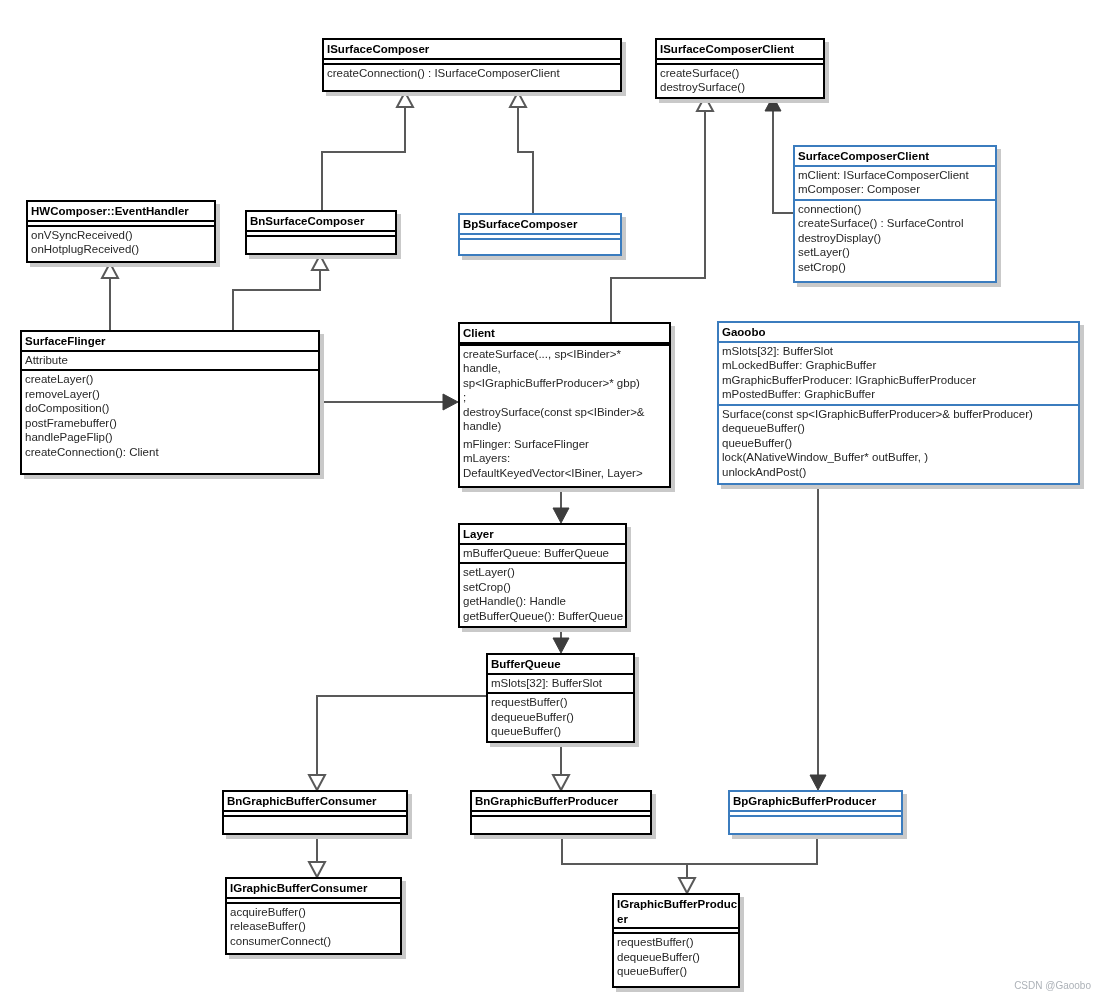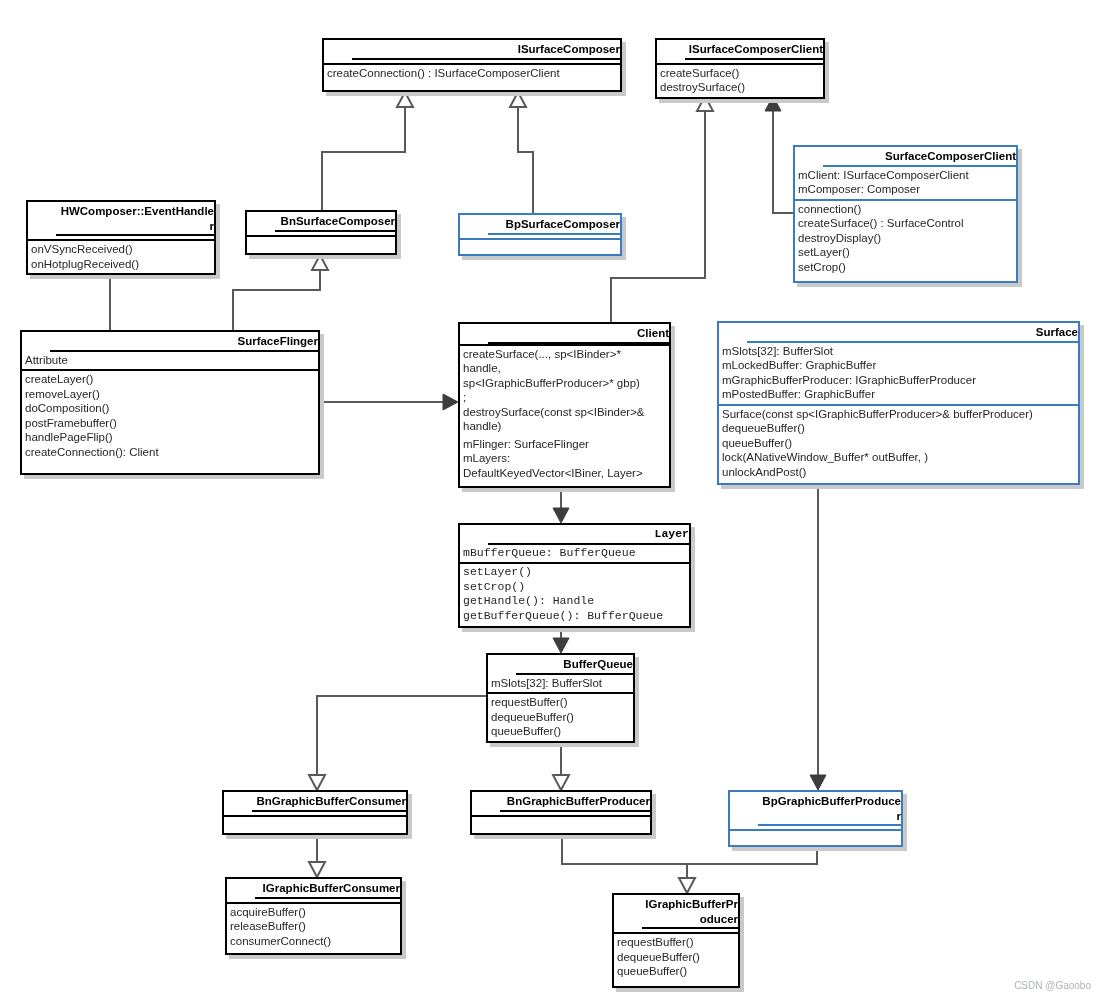--- a/index.html
+++ b/index.html
@@ -19,25 +19,24 @@
     border:2px solid #000000;
     box-shadow:4px 4px 0 #c9c9c9;
     font-size:11.5px;
     line-height:14.5px;
     color:#262626;
   }
   .uml-class.blue{border-color:#3b7cbe;}
   .uml-title{
     font-weight:bold;
     color:#000;
-    text-align:right;
+    text-align:left;
     padding:2px 0 1px 3px;
     border-bottom:2px solid #000;
     word-break:break-word;
-    margin-left:28px;
   }
   .uml-class.blue .uml-title{border-color:#3b7cbe;}
   .uml-sep{height:3px;border-bottom:2px solid #000;}
   .uml-class.blue .uml-sep{border-color:#3b7cbe;}
   .uml-comp{padding:1px 3px 2px 3px;}
   .uml-comp.bt{border-top:2px solid #000;}
   .uml-class.blue .uml-comp.bt{border-color:#3b7cbe;}
   .uml-empty{height:14px;}
   .uml-line{white-space:nowrap;}
   #watermark{
@@ -92,21 +91,21 @@
         </div>
       </div>
       <div class="uml-class black" style="left: 655px; top: 38px; width: 170px; min-height: 58px;">
         <div class="uml-title">ISurfaceComposerClient</div>
         <div class="uml-sep"></div>
         <div class="uml-comp ">
           <div class="uml-line">createSurface()</div>
           <div class="uml-line">destroySurface()</div>
         </div>
       </div>
-      <div class="uml-class blue" style="left: 793px; top: 145px; width: 225px; min-height: 138px;">
+      <div class="uml-class blue" style="left: 793px; top: 145px; width: 204px; min-height: 138px;">
         <div class="uml-title">SurfaceComposerClient</div>
         <div class="uml-comp ">
           <div class="uml-line">mClient: ISurfaceComposerClient</div>
           <div class="uml-line">mComposer: Composer</div>
         </div>
         <div class="uml-comp bt">
           <div class="uml-line">connection()</div>
           <div class="uml-line">createSurface() : SurfaceControl</div>
           <div class="uml-line">destroyDisplay()</div>
           <div class="uml-line">setLayer()</div>
@@ -155,36 +154,36 @@
           <div class="uml-line">destroySurface(const sp&lt;IBinder&gt;&amp;</div>
           <div class="uml-line">handle)</div>
         </div>
         <div class="uml-comp ">
           <div class="uml-line">mFlinger: SurfaceFlinger</div>
           <div class="uml-line">mLayers:</div>
           <div class="uml-line">DefaultKeyedVector&lt;IBiner, Layer&gt;</div>
         </div>
       </div>
       <div class="uml-class blue" style="left: 717px; top: 321px; width: 363px; min-height: 164px;">
-        <div class="uml-title">Surface</div>
+        <div class="uml-title">Gaoobo</div>
         <div class="uml-comp ">
           <div class="uml-line">mSlots[32]: BufferSlot</div>
           <div class="uml-line">mLockedBuffer: GraphicBuffer</div>
           <div class="uml-line">mGraphicBufferProducer: IGraphicBufferProducer</div>
           <div class="uml-line">mPostedBuffer: GraphicBuffer</div>
         </div>
         <div class="uml-comp bt">
           <div class="uml-line">Surface(const sp&lt;IGraphicBufferProducer&gt;&amp; bufferProducer)</div>
           <div class="uml-line">dequeueBuffer()</div>
           <div class="uml-line">queueBuffer()</div>
           <div class="uml-line">lock(ANativeWindow_Buffer* outBuffer, )</div>
           <div class="uml-line">unlockAndPost()</div>
         </div>
       </div>
-      <div class="uml-class black" style="left: 458px; top: 523px; width: 233px; min-height: 105px; font-family: Liberation Mono, monospace;">
+      <div class="uml-class black" style="left: 458px; top: 523px; width: 169px; min-height: 105px;">
         <div class="uml-title">Layer</div>
         <div class="uml-comp ">
           <div class="uml-line">mBufferQueue: BufferQueue</div>
         </div>
         <div class="uml-comp bt">
           <div class="uml-line">setLayer()</div>
           <div class="uml-line">setCrop()</div>
           <div class="uml-line">getHandle(): Handle</div>
           <div class="uml-line">getBufferQueue(): BufferQueue</div>
         </div>

